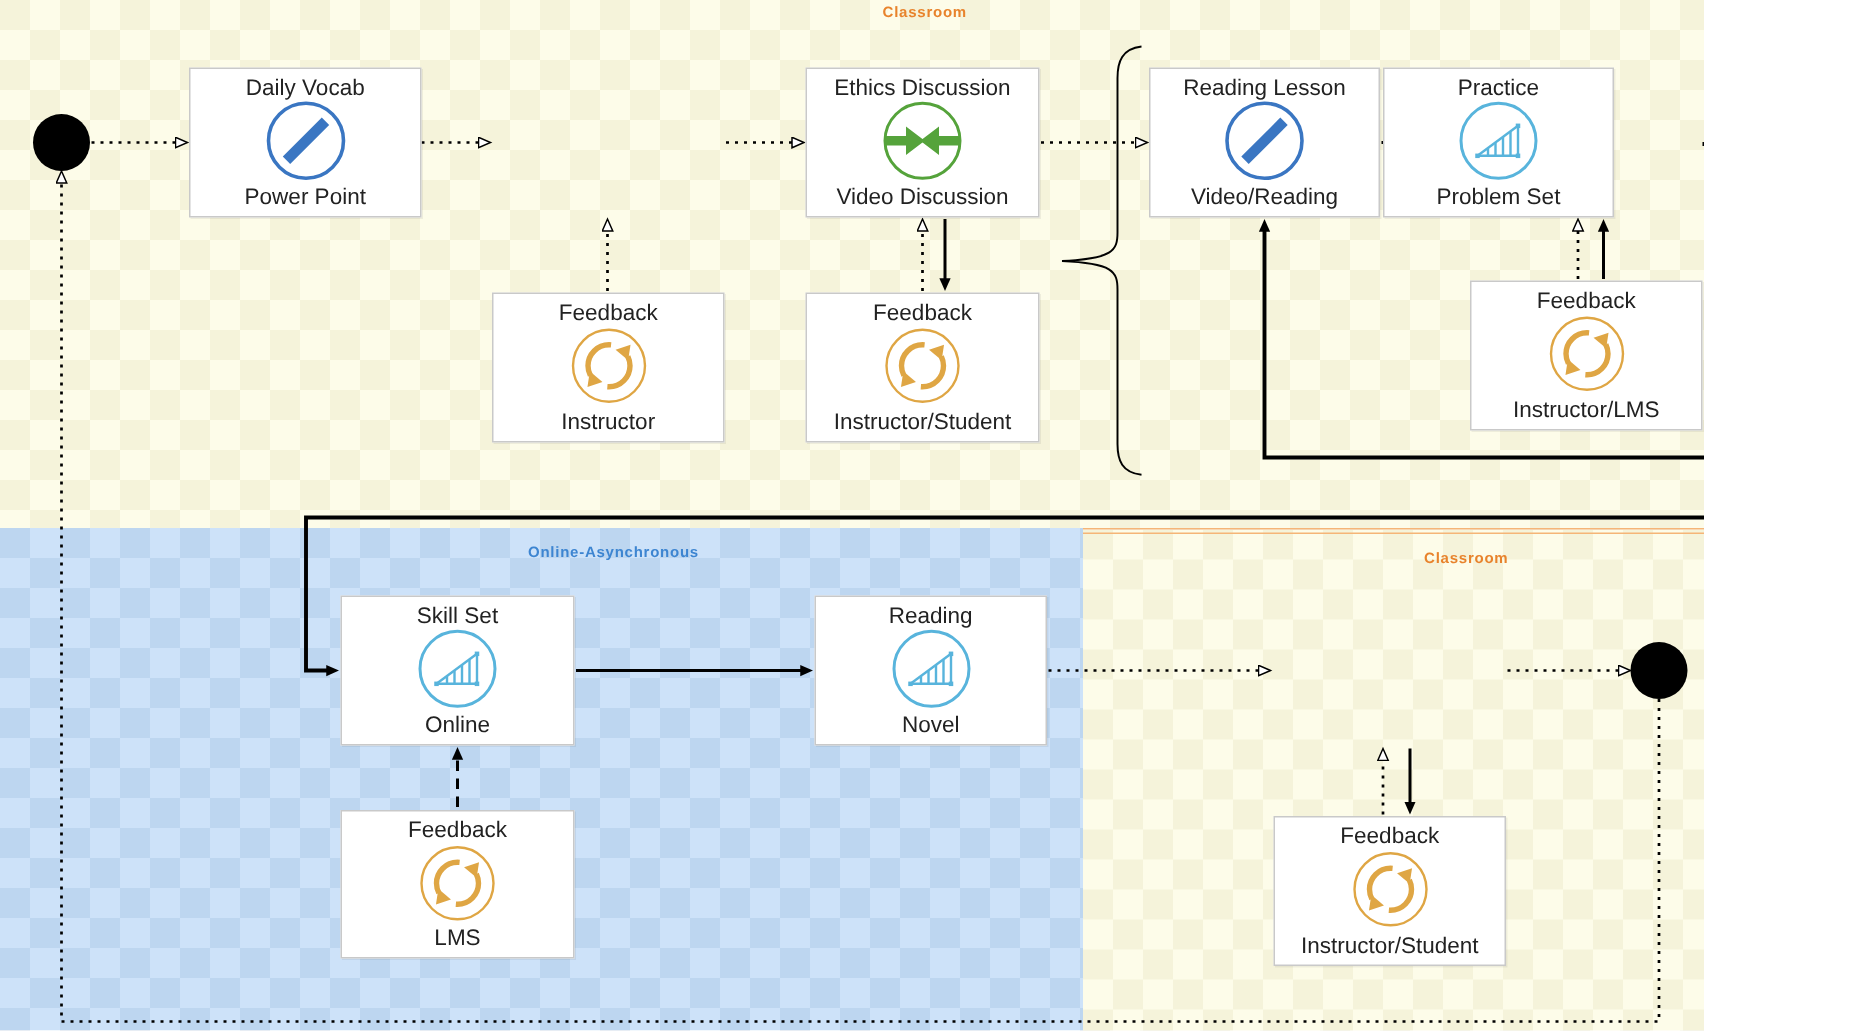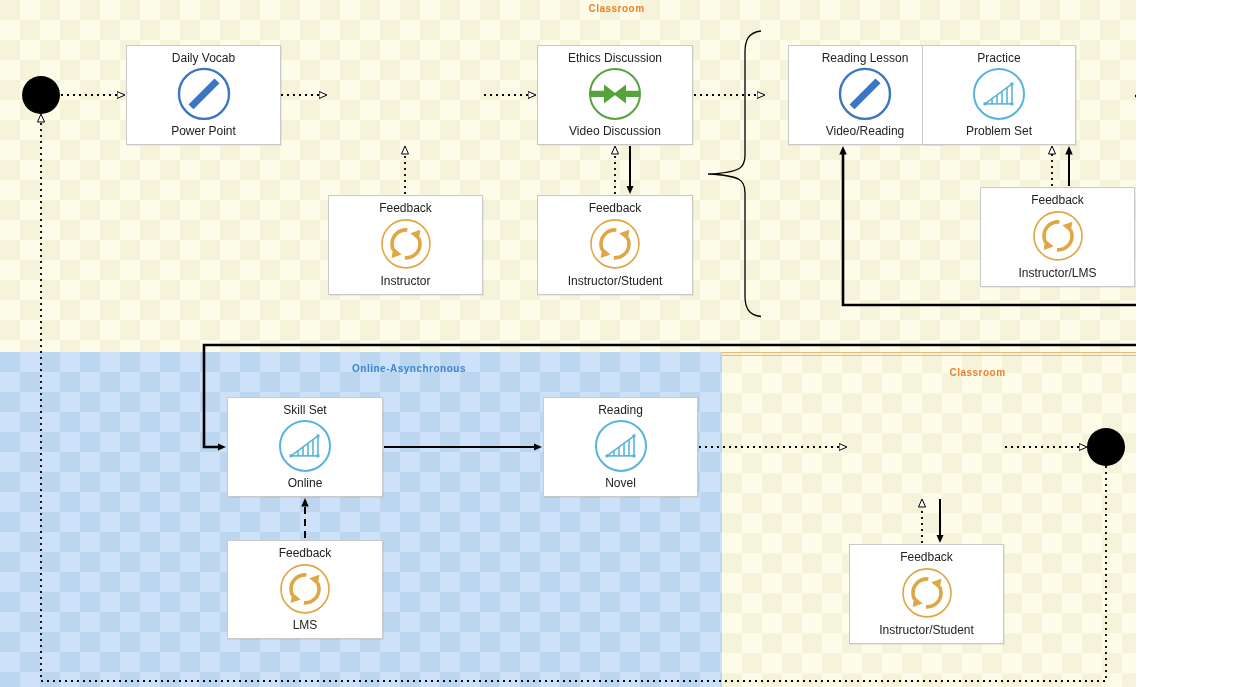--- a/index.html
+++ b/index.html
@@ -45,21 +45,21 @@
   #region-top .region-label{top:3px;}
   #region-online .region-label{top:11px;}
   #region-classroom2 .region-label{top:14px;}
 
   .node{
     position:absolute;height:100px;background:#ffffff;border:1px solid #c9c9c9;
     box-shadow:1px 1px 0 rgba(0,0,0,0.06);box-sizing:border-box;
   }
   .node-title,.node-subtitle{
     position:absolute;left:0;width:100%;text-align:center;color:#222;
-    font-size:12px;line-height:11px;white-space:nowrap;
+    font-size:15px;line-height:11px;white-space:nowrap;
   }
   .node-title{top:7px;}
   .node-subtitle{bottom:7px;}
   .misspell{
     text-decoration-style:wavy;
     text-decoration-color:rgba(224,42,42,0.65);
     text-decoration-thickness:1px;
     text-underline-offset:2px;
   }
   .icon{position:absolute;left:50%;top:50%;transform:translate(-50%,-52%);width:56px;height:56px;}
@@ -161,21 +161,21 @@
     <span class="icon icon-converge">
       <svg width="56" height="56" viewBox="-28 -28 56 56">
           <circle r="25"></circle>
         <polygon points="-25,-3.2 -11,-3.2 -11,-9.5 1.5,0 -11,9.5 -11,3.2 -25,3.2"></polygon>
         <polygon points="25,-3.2 11,-3.2 11,-9.5 -1.5,0 11,9.5 11,3.2 25,3.2"></polygon>
       </svg>
     </span>
     <div class="node-subtitle">Video Discussion</div>
   </div>
 
-  <div class="node" style="left:788px;top:45px;width:154px">
+  <div class="node" style="left:766px;top:45px;width:154px">
     <div class="node-title">Reading Lesson</div>
     <span class="icon icon-presentation">
       <svg width="56" height="56" viewBox="-28 -28 56 56">
           <circle r="25"></circle>
           <line x1="-13" y1="13" x2="13" y2="-13"></line>
         </svg>
     </span>
     <div class="node-subtitle">Video/Reading</div>
   </div>
 

